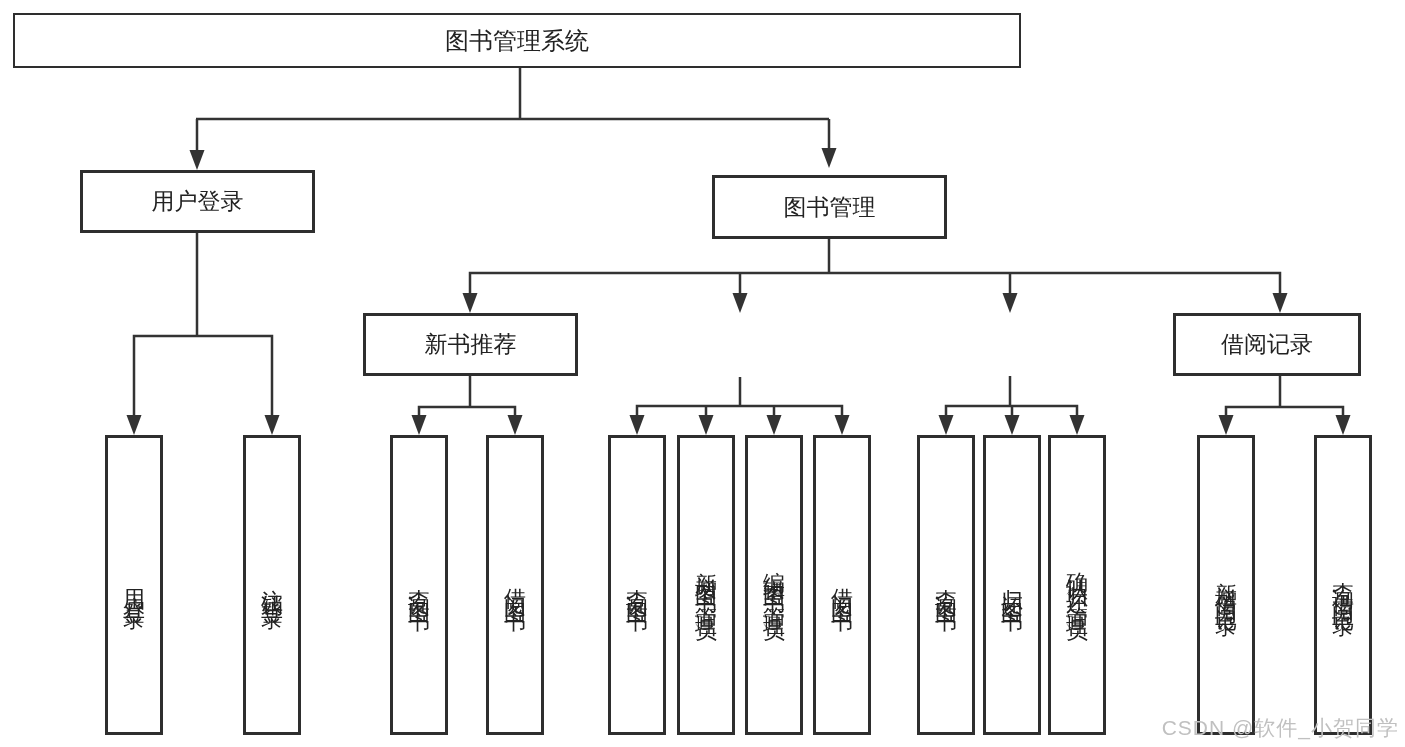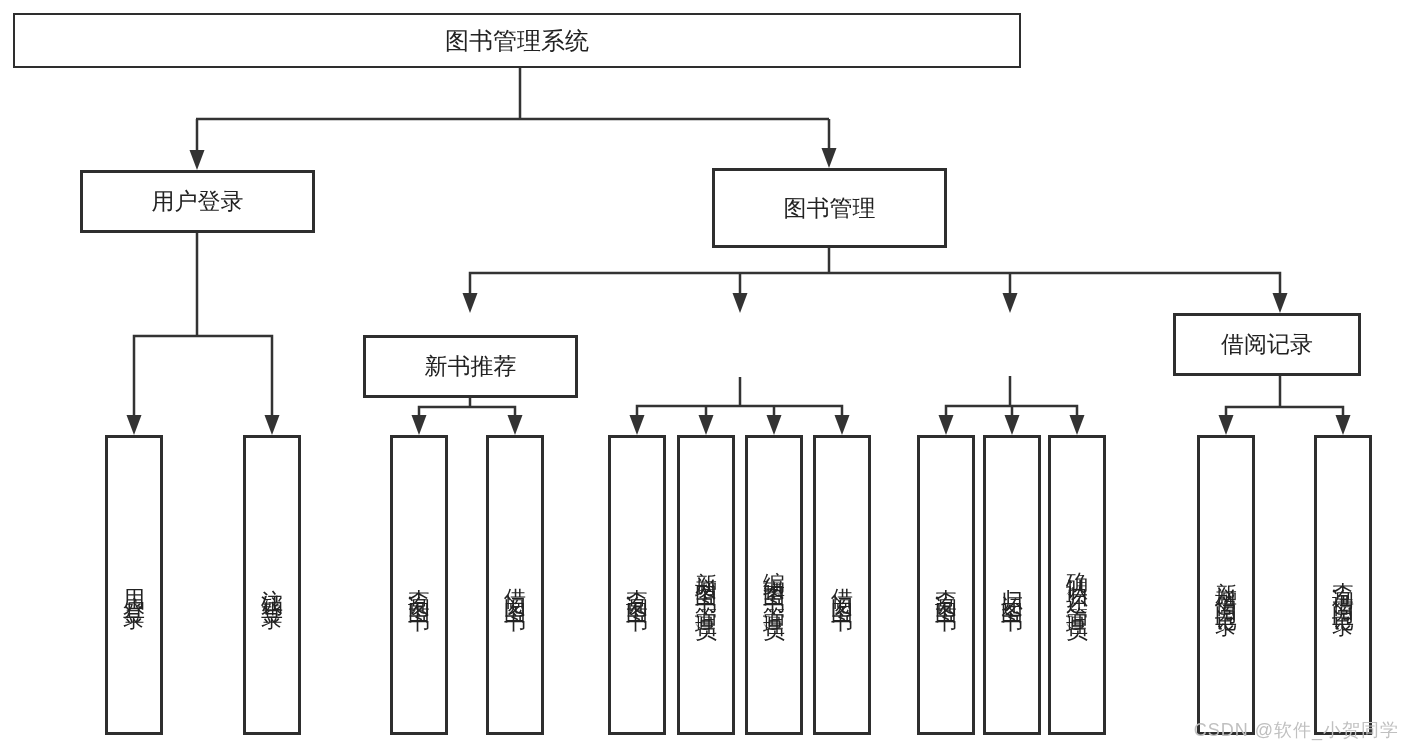--- a/index.html
+++ b/index.html
@@ -28,21 +28,21 @@
     text-orientation:mixed;
     font-size:22px;
     letter-spacing:7px;
     line-height:1;
     padding:6px 0;
   }
   .watermark{
     position:absolute;
     right:6px;
     bottom:5px;
-    font-size:18px;
+    font-size:21px;
     color:#c0c0c0;
     letter-spacing:1px;
     white-space:nowrap;
     text-align:right;
   }
 </style>
 </head>
 <body>
 
 <div id="stage">
@@ -106,23 +106,23 @@
     </g>
     <g fill="#333333" stroke="none">
       <polygon points="1218.5,415 1233.5,415 1226,435"></polygon>
       <polygon points="1335.5,415 1350.5,415 1343,435"></polygon>
     </g>
   </svg>
 
   <div class="box root" style="left:13px;top:13px;width:1008px;height:55px;">图书管理系统</div>
 
   <div class="box lvl" style="left:80px;top:170px;width:235px;height:63px;">用户登录</div>
-  <div class="box lvl" style="left:712px;top:168px;width:235px;height:80px;">图书管理</div>
+  <div class="box lvl" style="left:712px;top:175px;width:235px;height:64px;">图书管理</div>
 
-  <div class="box lvl" style="left:363px;top:313px;width:215px;height:63px;margin-top:22px;">新书推荐</div>
+  <div class="box lvl" style="left:363px;top:313px;width:215px;height:63px;">新书推荐</div>
   <div class="box lvl" style="left:1173px;top:313px;width:188px;height:63px;">借阅记录</div>
 
   <div class="box leaf" style="left:105px;top:435px;width:58px;height:300px;">用户登录</div>
   <div class="box leaf" style="left:243px;top:435px;width:58px;height:300px;">注销登录</div>
 
   <div class="box leaf" style="left:390px;top:435px;width:58px;height:300px;">查询图书</div>
   <div class="box leaf" style="left:486px;top:435px;width:58px;height:300px;">借阅图书</div>
 
   <div class="box leaf" style="left:608px;top:435px;width:58px;height:300px;">查询图书</div>
   <div class="box leaf" style="left:677px;top:435px;width:58px;height:300px;">新增图书（管理员）</div>

